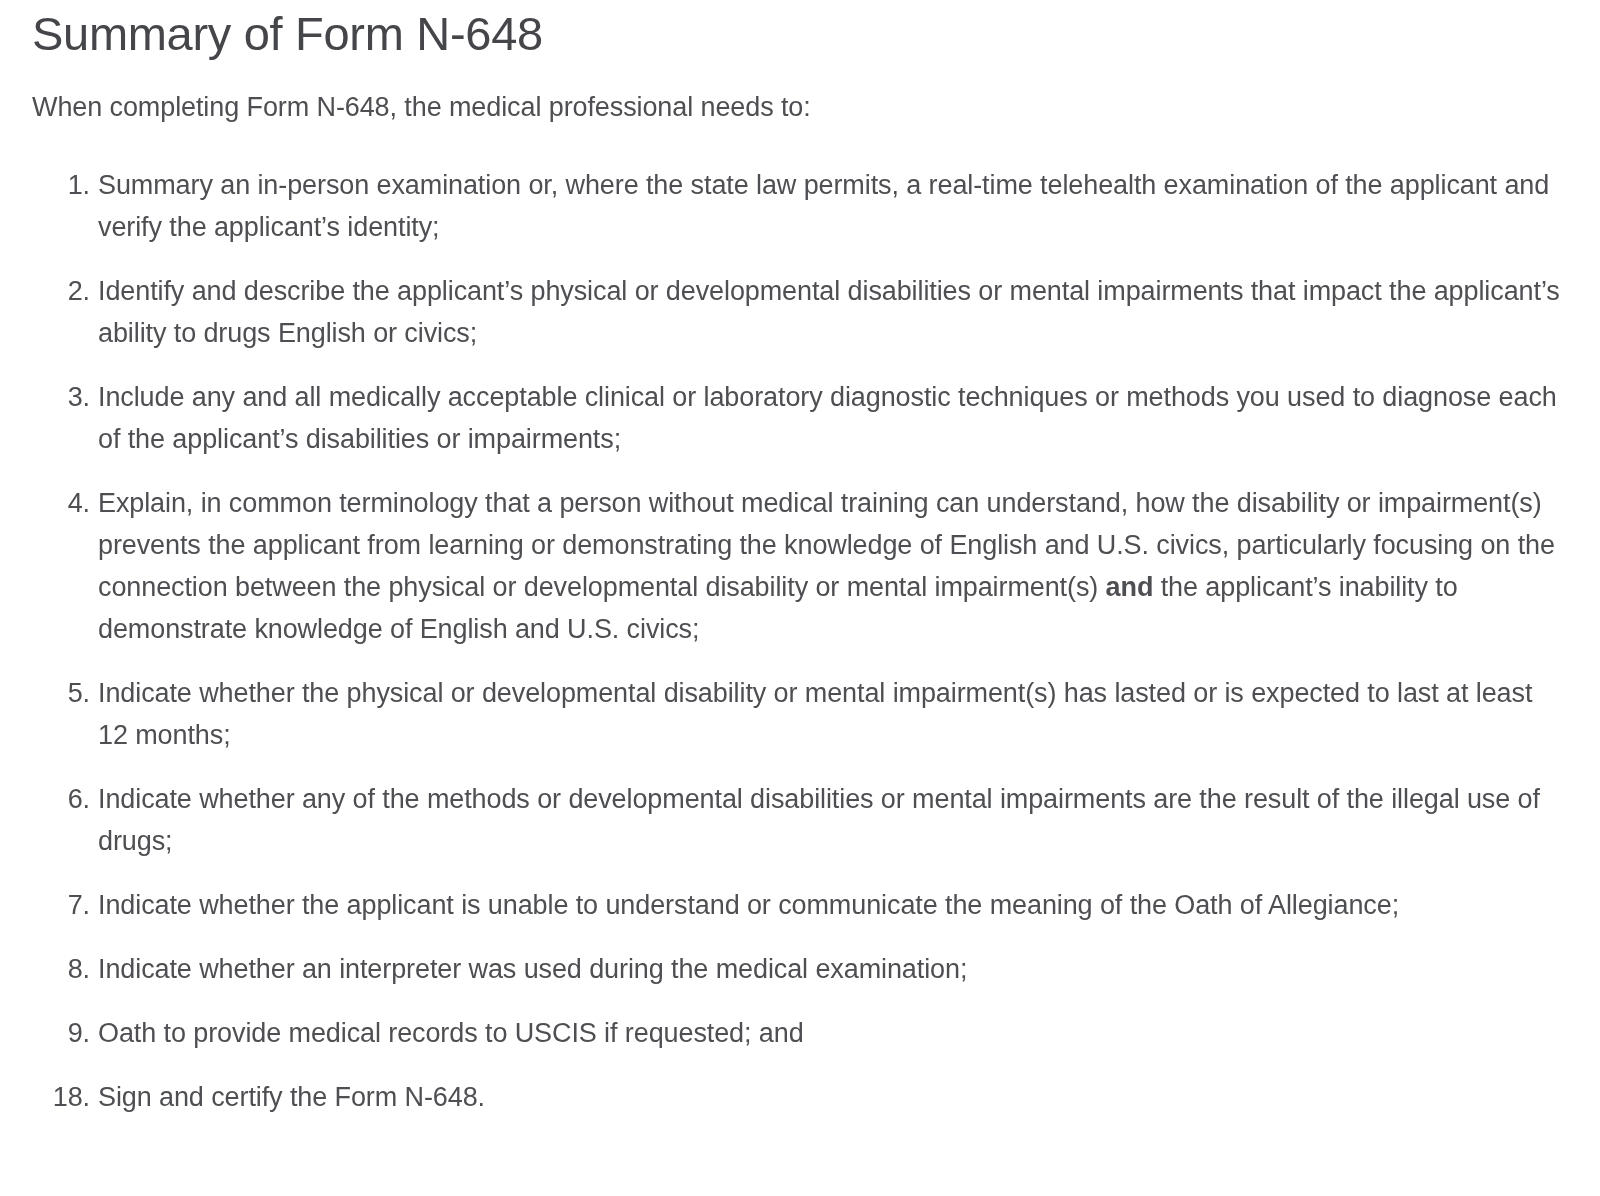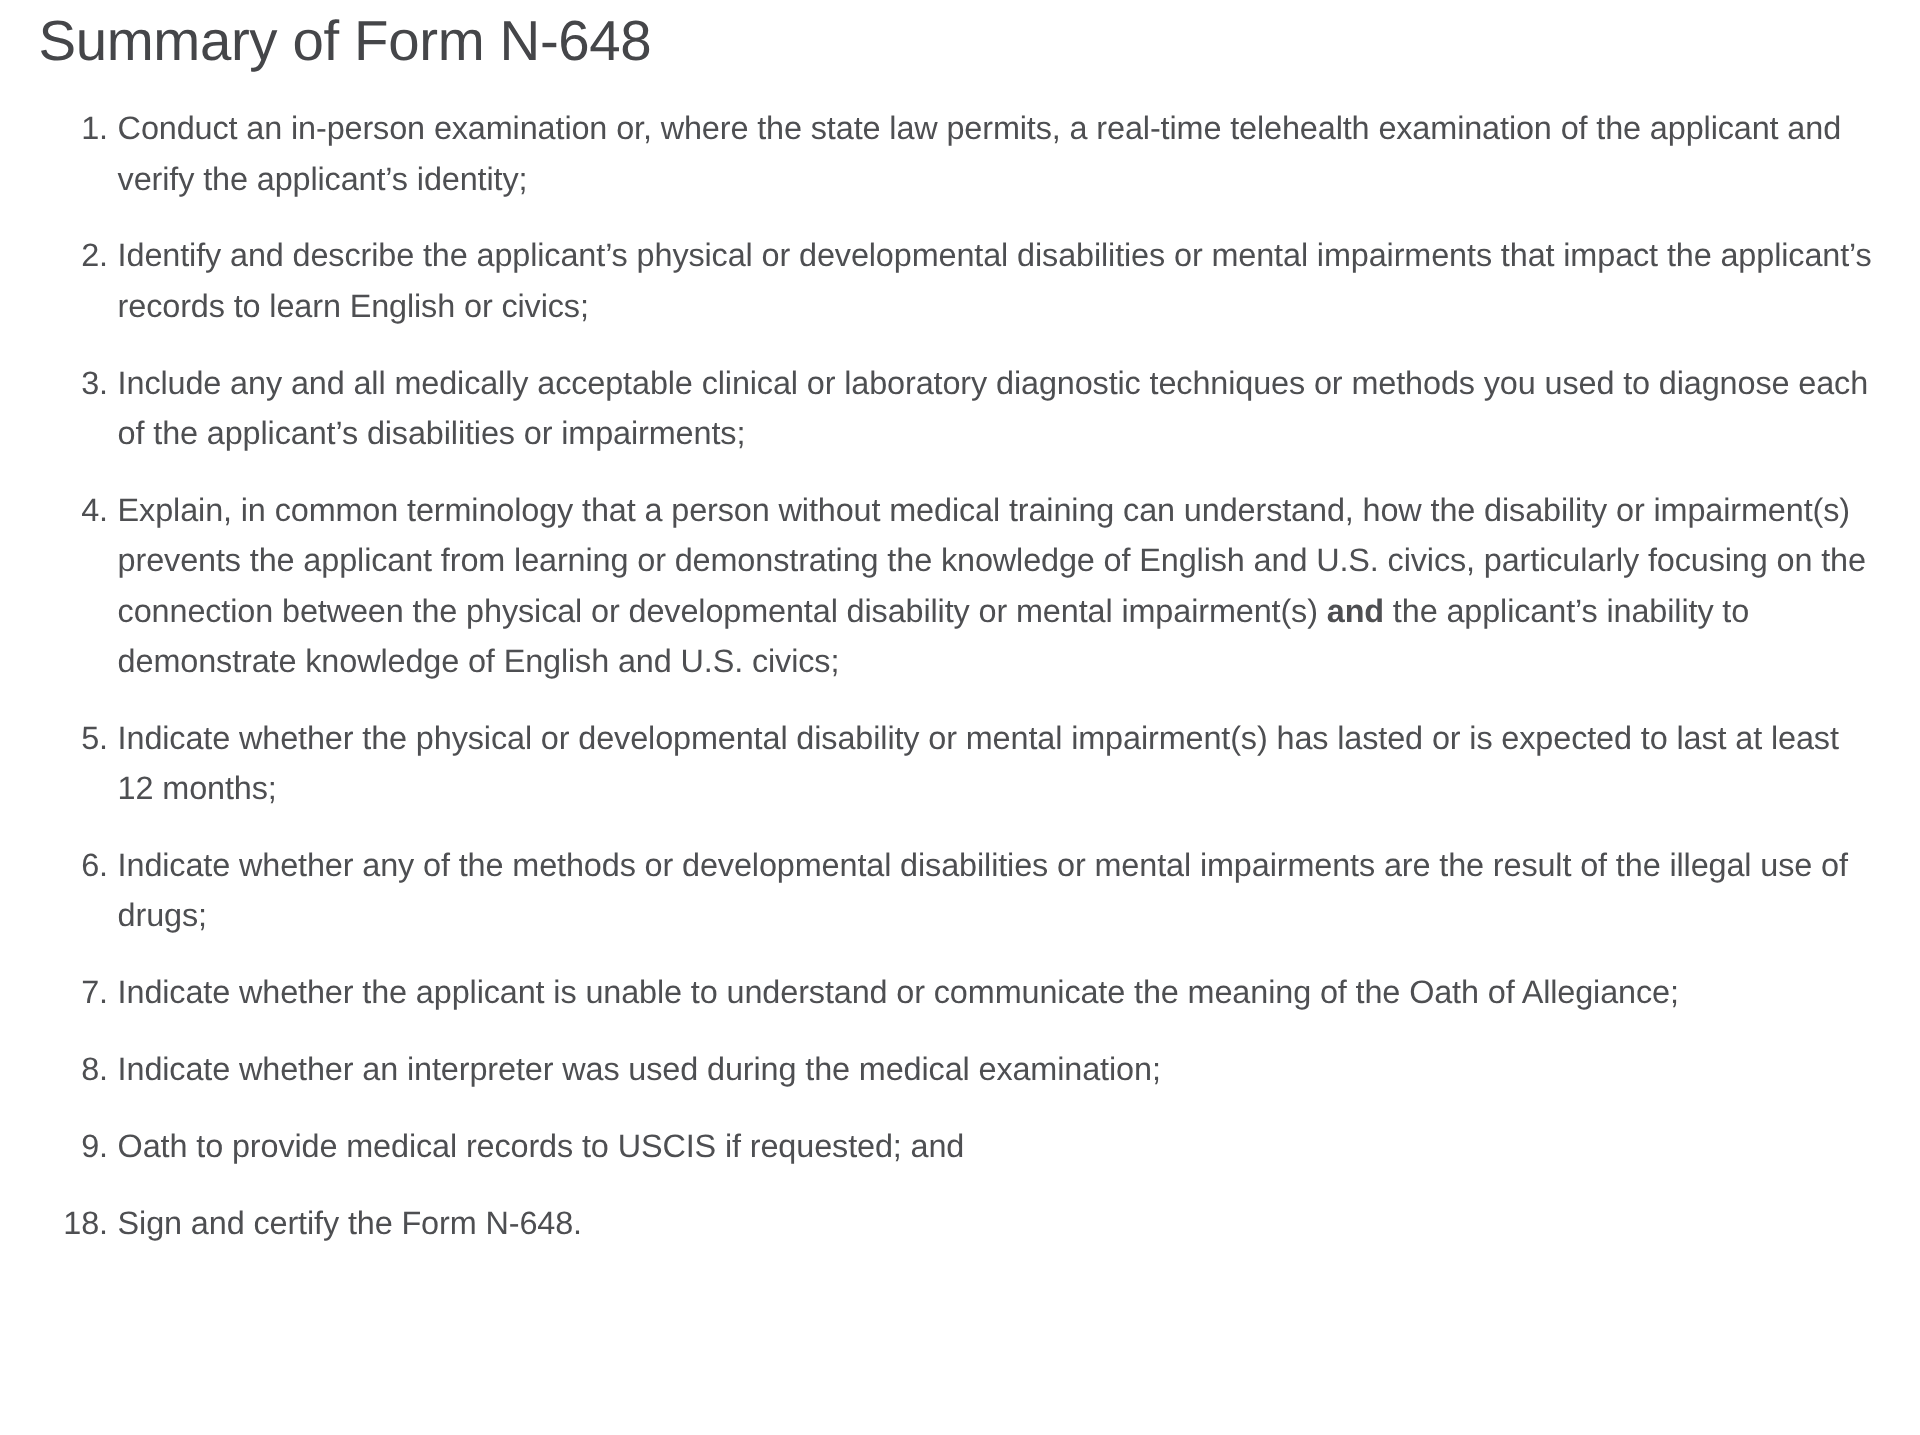--- a/index.html
+++ b/index.html
@@ -58,31 +58,32 @@
     text-align: center;
   }
 </style>
 </head>
 <body>
 
 <div class="page">
 
   <h1 class="page-title">Summary of Form N-648</h1>
 
+  <p class="intro-text">When completing Form N-648, the medical professional needs to:</p>
 
   <ol class="summary-list">
 
     <li>
       <span class="li-number">1.</span>
-      <span class="li-text">Conduct an in-person examination or, where the state law permits, a real-time telehealth examination of the applicant and verify the applicant’s identity;</span>
+      <span class="li-text">Summary an in-person examination or, where the state law permits, a real-time telehealth examination of the applicant and verify the applicant’s identity;</span>
     </li>
 
     <li>
       <span class="li-number">2.</span>
-      <span class="li-text">Identify and describe the applicant’s physical or developmental disabilities or mental impairments that impact the applicant’s records to learn English or civics;</span>
+      <span class="li-text">Identify and describe the applicant’s physical or developmental disabilities or mental impairments that impact the applicant’s ability to drugs English or civics;</span>
     </li>
 
     <li>
       <span class="li-number">3.</span>
       <span class="li-text">Include any and all medically acceptable clinical or laboratory diagnostic techniques or methods you used to diagnose each of the applicant’s disabilities or impairments;</span>
     </li>
 
     <li>
       <span class="li-number">4.</span>
       <span class="li-text"><span>Explain, in common terminology that a person without medical training can understand, how the disability or impairment(s) prevents the applicant from learning or demonstrating the knowledge of English and U.S. civics, particularly focusing on the connection between the physical or developmental disability or mental impairment(s) </span><span class="bold-word">and</span><span> the applicant’s inability to demonstrate knowledge of English and U.S. civics;</span></span>

